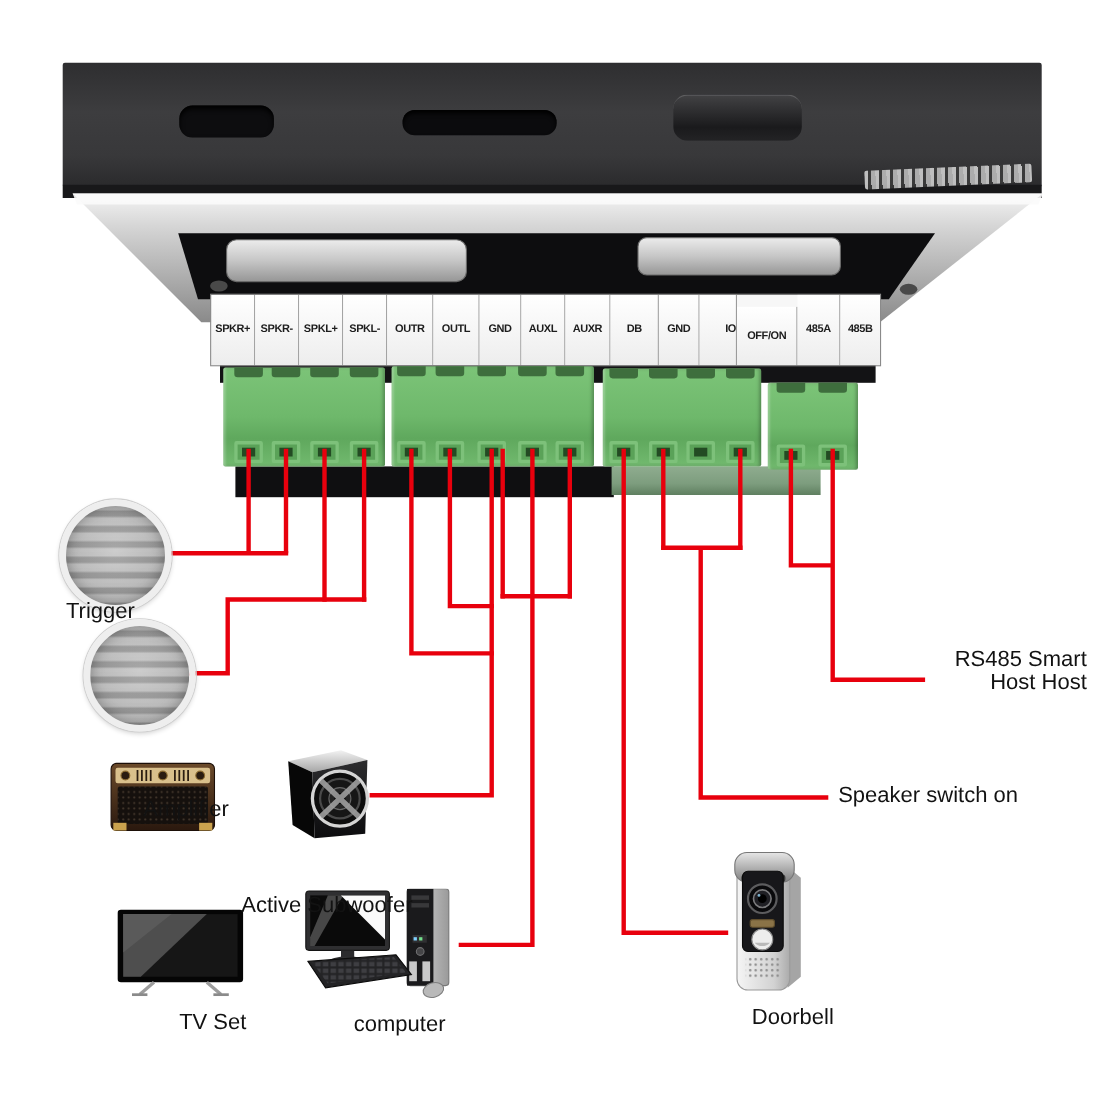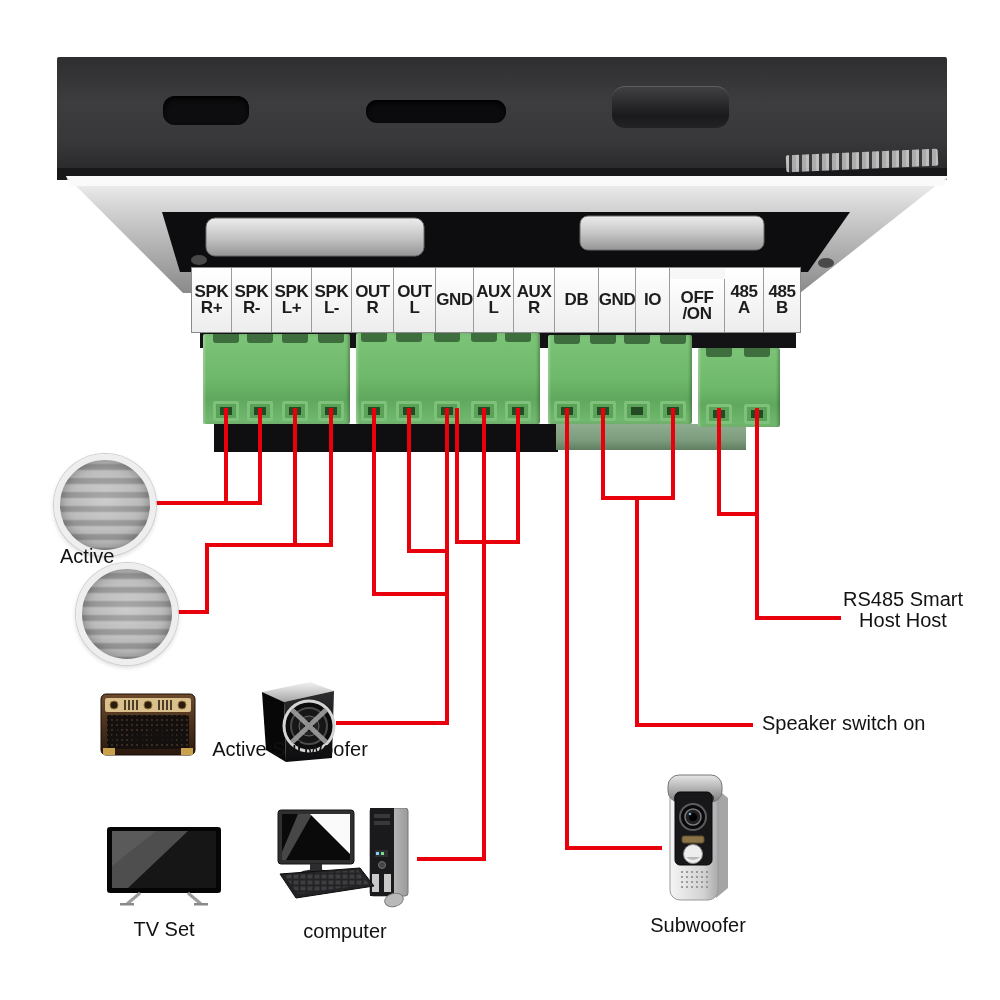--- a/index.html
+++ b/index.html
@@ -23,23 +23,23 @@
     background:repeating-linear-gradient(90deg,#d8d8d8 0 3px,#3c3c3c 3px 6px,#c2c2c2 6px 10px);
     opacity:.85;border-radius:2px;}
   .behind-blocks{left:200px;top:326px;width:596px;height:22px;background:#131315;}
   .pcb-black{left:214px;top:424px;width:344px;height:28px;background:#0f0f11;}
   .pcb-green{left:556px;top:424px;width:190px;height:26px;
     background:linear-gradient(180deg,#8fac8f 0%,#7d9d7e 60%,#5f7f60 100%);}
 
   
   .strip{left:192px;top:268px;width:608px;height:64px;display:flex;background:#f7f7f7;
     outline:1px solid #8a8a8a;}
-  .tcell{box-sizing:border-box;border-right:1px solid #9b9b9b;display:flex;flex-direction:column;
+  .tcell{box-sizing:border-box;border-right:1px solid #9b9b9b;display:flex;flex-direction:row;
     align-items:center;justify-content:center;background:linear-gradient(180deg,#ffffff,#ededed);
-    font-weight:700;font-size:17px;line-height:16px;letter-spacing:-0.4px;color:#1d1d1d;}
+    font-weight:700;font-size:10px;line-height:16px;letter-spacing:-0.4px;color:#1d1d1d;}
   .tcell:last-child{border-right:none;}
 
   
   .tblock{position:absolute;border-radius:2px;
     background:linear-gradient(180deg,#7cc478 0%,#6eb86b 50%,#5fa85d 72%,#72ba6f 100%);
     box-shadow:inset 2px 0 2px rgba(255,255,255,.25), inset -2px 0 3px rgba(0,0,0,.25);}
   .notch{position:absolute;top:0;width:26px;height:9px;background:#3e6e3d;border-radius:0 0 3px 3px;}
   .pin{position:absolute;bottom:3px;width:26px;height:20px;background:#5aa258;
     border:3px solid #7dc17a;border-radius:2px;box-sizing:border-box;}
   .pin::after{content:'';position:absolute;left:50%;top:50%;transform:translate(-50%,-50%);
@@ -52,21 +52,21 @@
   .speaker{position:absolute;width:90px;height:90px;border-radius:50%;
     background:
       repeating-linear-gradient(180deg, rgba(255,255,255,0.20) 0 3px, rgba(0,0,0,0.12) 5px 9px,
         rgba(255,255,255,0.22) 11px 14px),
       radial-gradient(circle at 50% 45%, #bfbfbf 0%, #a9a9a9 55%, #8e8e8e 100%);
     border:6px solid #eeeeee;
     box-shadow:0 0 0 1px #cfcfcf, 0 2px 5px rgba(0,0,0,0.18), inset 0 0 12px rgba(0,0,0,0.28);}
 
   
   .dev-label{position:absolute;font-size:20px;color:#121212;white-space:nowrap;}
-  .centered{text-align:center;white-space:normal;}
+  .centered{text-align:right;white-space:normal;}
   .rs485{line-height:21px;}
 </style>
 </head>
 <body>
 
 <div class="canvas">
 
   <div class="abs chassis"></div>
   <div class="abs chassis-band"></div>
   <div class="abs slot-a"></div>
@@ -133,21 +133,21 @@
       <div class="tcell" style="width: 41px;">
         <div>AUX</div>
         <div>R</div>
       </div>
       <div class="tcell" style="width: 44px;">
         <div>DB</div>
       </div>
       <div class="tcell" style="width: 37px;">
         <div>GND</div>
       </div>
-      <div class="tcell" style="width: 34px;">
+      <div class="tcell" style="width: 34px; justify-content: flex-end;">
         <div>IO</div>
       </div>
       <div class="tcell" style="width: 55px; margin-top: 11px;">
         <div>OFF</div>
         <div>/ON</div>
       </div>
       <div class="tcell" style="width: 39px;">
         <div>485</div>
         <div>A</div>
       </div>
@@ -351,25 +351,25 @@
     <circle cx="33" cy="47" r="13" fill="#09090b" stroke="#5c5c5e" stroke-width="2"></circle>
     <circle cx="33" cy="47" r="8" fill="#1f1f24" stroke="#7a7a7c" stroke-width="1.5"></circle>
     <circle cx="33" cy="47" r="4" fill="#000000"></circle>
     <circle cx="30" cy="44" r="1.3" fill="#9adcff" opacity="0.8"></circle>
     <rect x="22" y="66" width="22" height="7" rx="2" fill="#8a7347" stroke="#5f4d2c"></rect>
     <circle cx="33" cy="84" r="9.5" fill="#ededed" stroke="#8e8e8e"></circle>
     <path d="M26,87 a9.5,9.5 0 0 0 14,0 z" fill="#b9b9b9"></path>
     <rect x="18" y="100" width="31" height="20" fill="url(#dbDots)"></rect>
   </svg>
 
-  <div class="dev-label" style="left:60px;top:545px">Active</div>
+  <div class="dev-label" style="left:60px;top:545px">Trigger</div>
   <div class="dev-label centered" style="left:88px;top:725px;width:120px">Amplifier</div>
-  <div class="dev-label centered" style="left:205px;top:738px;width:170px">Active Subwoofer</div>
+  <div class="dev-label centered" style="left:205px;top:812px;width:170px">Active Subwoofer</div>
   <div class="dev-label centered" style="left:104px;top:918px;width:120px">TV Set</div>
   <div class="dev-label centered" style="left:285px;top:920px;width:120px">computer</div>
-  <div class="dev-label centered" style="left:638px;top:914px;width:120px">Subwoofer</div>
+  <div class="dev-label centered" style="left:638px;top:914px;width:120px">Doorbell</div>
   <div class="dev-label centered rs485" style="left:818px;top:589px;width:170px">
     <div>RS485 Smart</div>
     <div>Host Host</div>
   </div>
   <div class="dev-label" style="left:762px;top:712px">Speaker switch on</div>
 
 </div>
 
 </body></html>

